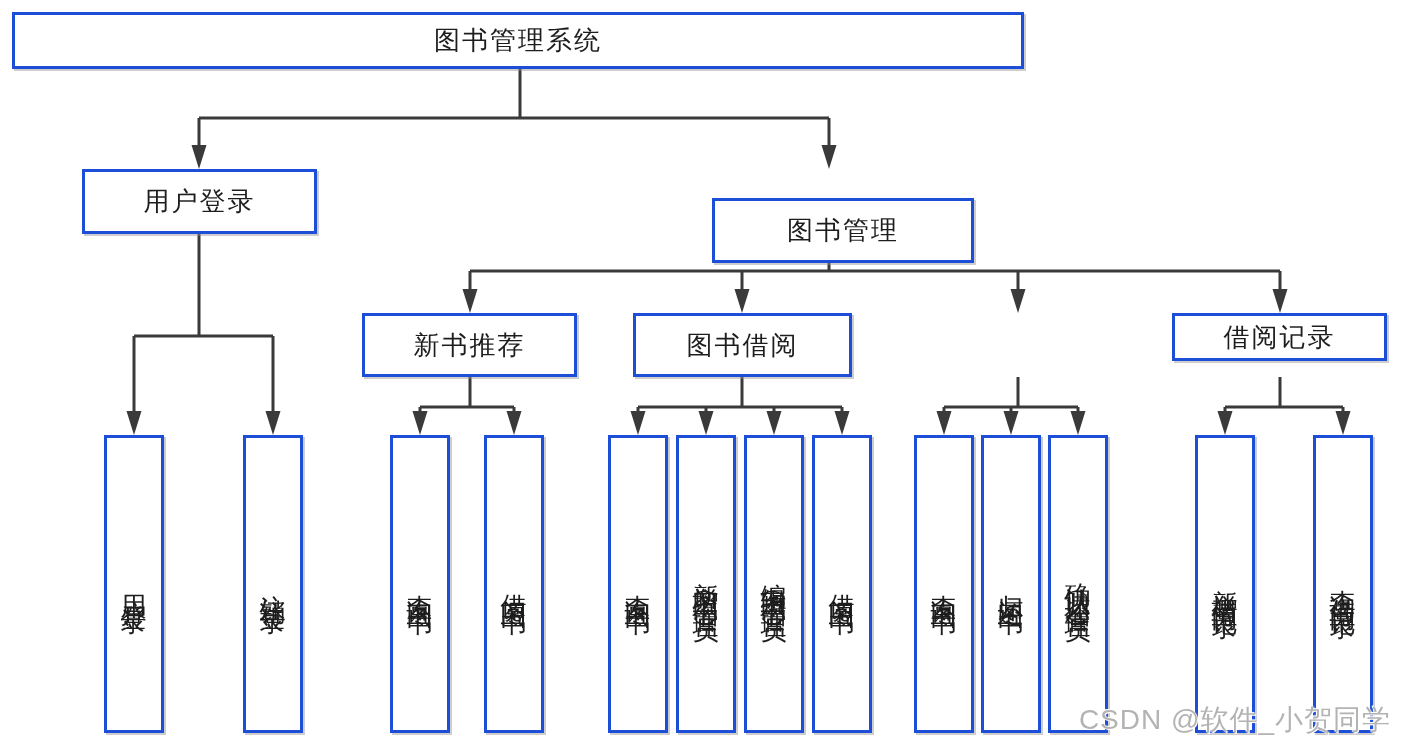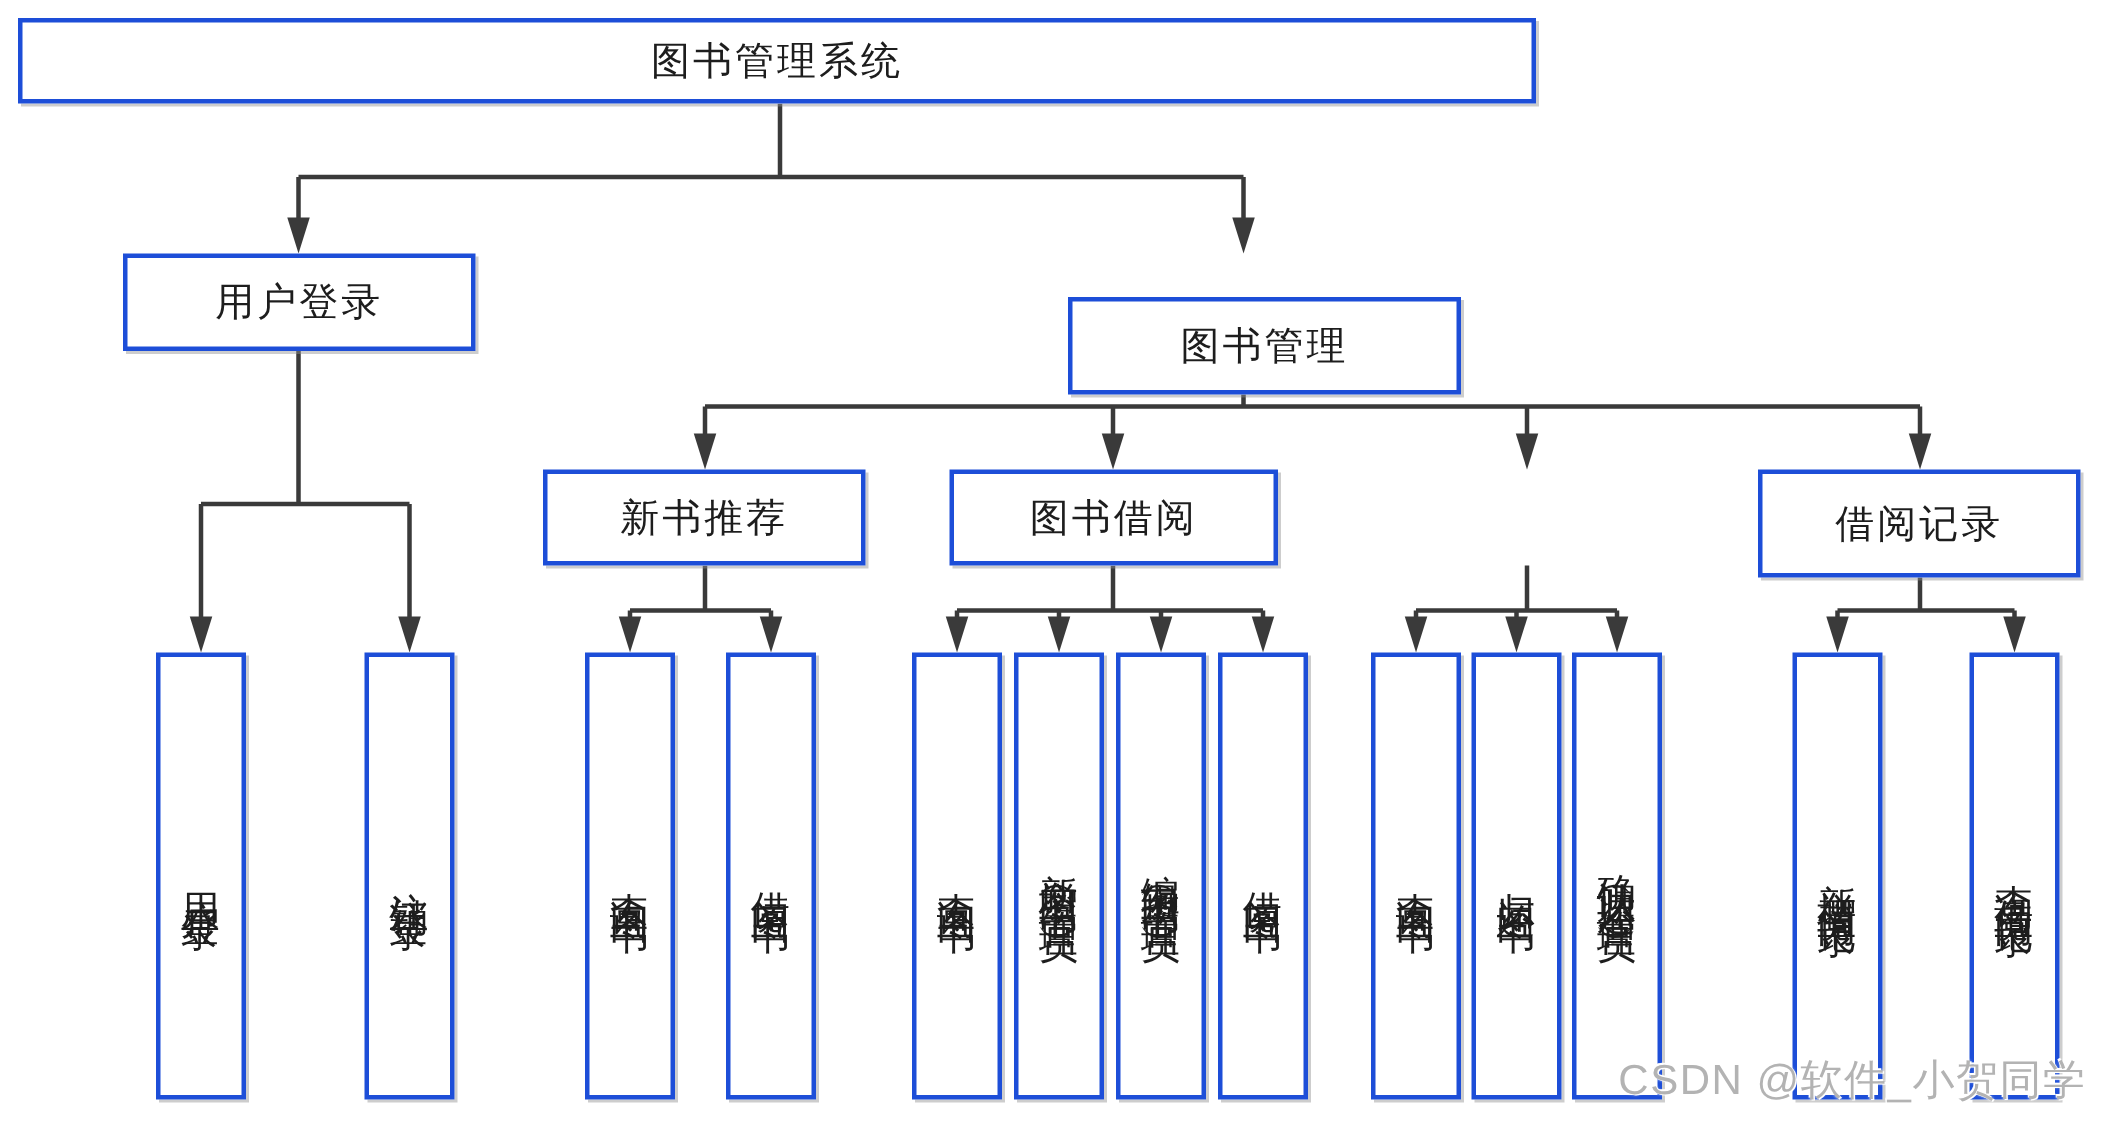--- a/index.html
+++ b/index.html
@@ -111,21 +111,21 @@
     </g>
   </svg>
 
   <div class="node h-node" style="left:12px; top:12px; width:1012px; height:57px;">图书管理系统</div>
 
   <div class="node h-node" style="left:82px; top:169px; width:235px; height:65px;">用户登录</div>
   <div class="node h-node" style="left:712px; top:169px; width:262px; height:65px;margin-top:29px;">图书管理</div>
 
   <div class="node h-node" style="left:362px; top:313px; width:215px; height:64px;text-align:right;">新书推荐</div>
   <div class="node h-node" style="left:633px; top:313px; width:219px; height:64px;">图书借阅</div>
-  <div class="node h-node" style="left:1172px; top:313px; width:215px; height:72px;">借阅记录</div>
+  <div class="node h-node" style="left:1172px; top:313px; width:215px; height:48px;">借阅记录</div>
 
   <div class="node v-node" style="left:104px; top:435px; width:60px; height:298px;">用户登录</div>
   <div class="node v-node" style="left:243px; top:435px; width:60px; height:298px;">注销登录</div>
 
   <div class="node v-node" style="left:390px; top:435px; width:60px; height:298px;">查询图书</div>
   <div class="node v-node" style="left:484px; top:435px; width:60px; height:298px;">借阅图书</div>
 
   <div class="node v-node" style="left:608px; top:435px; width:60px; height:298px;">查询图书</div>
   <div class="node v-node" style="left:676px; top:435px; width:60px; height:298px;">新增图书（管理员）</div>
   <div class="node v-node" style="left:744px; top:435px; width:60px; height:298px;">编辑图书（管理员）</div>

